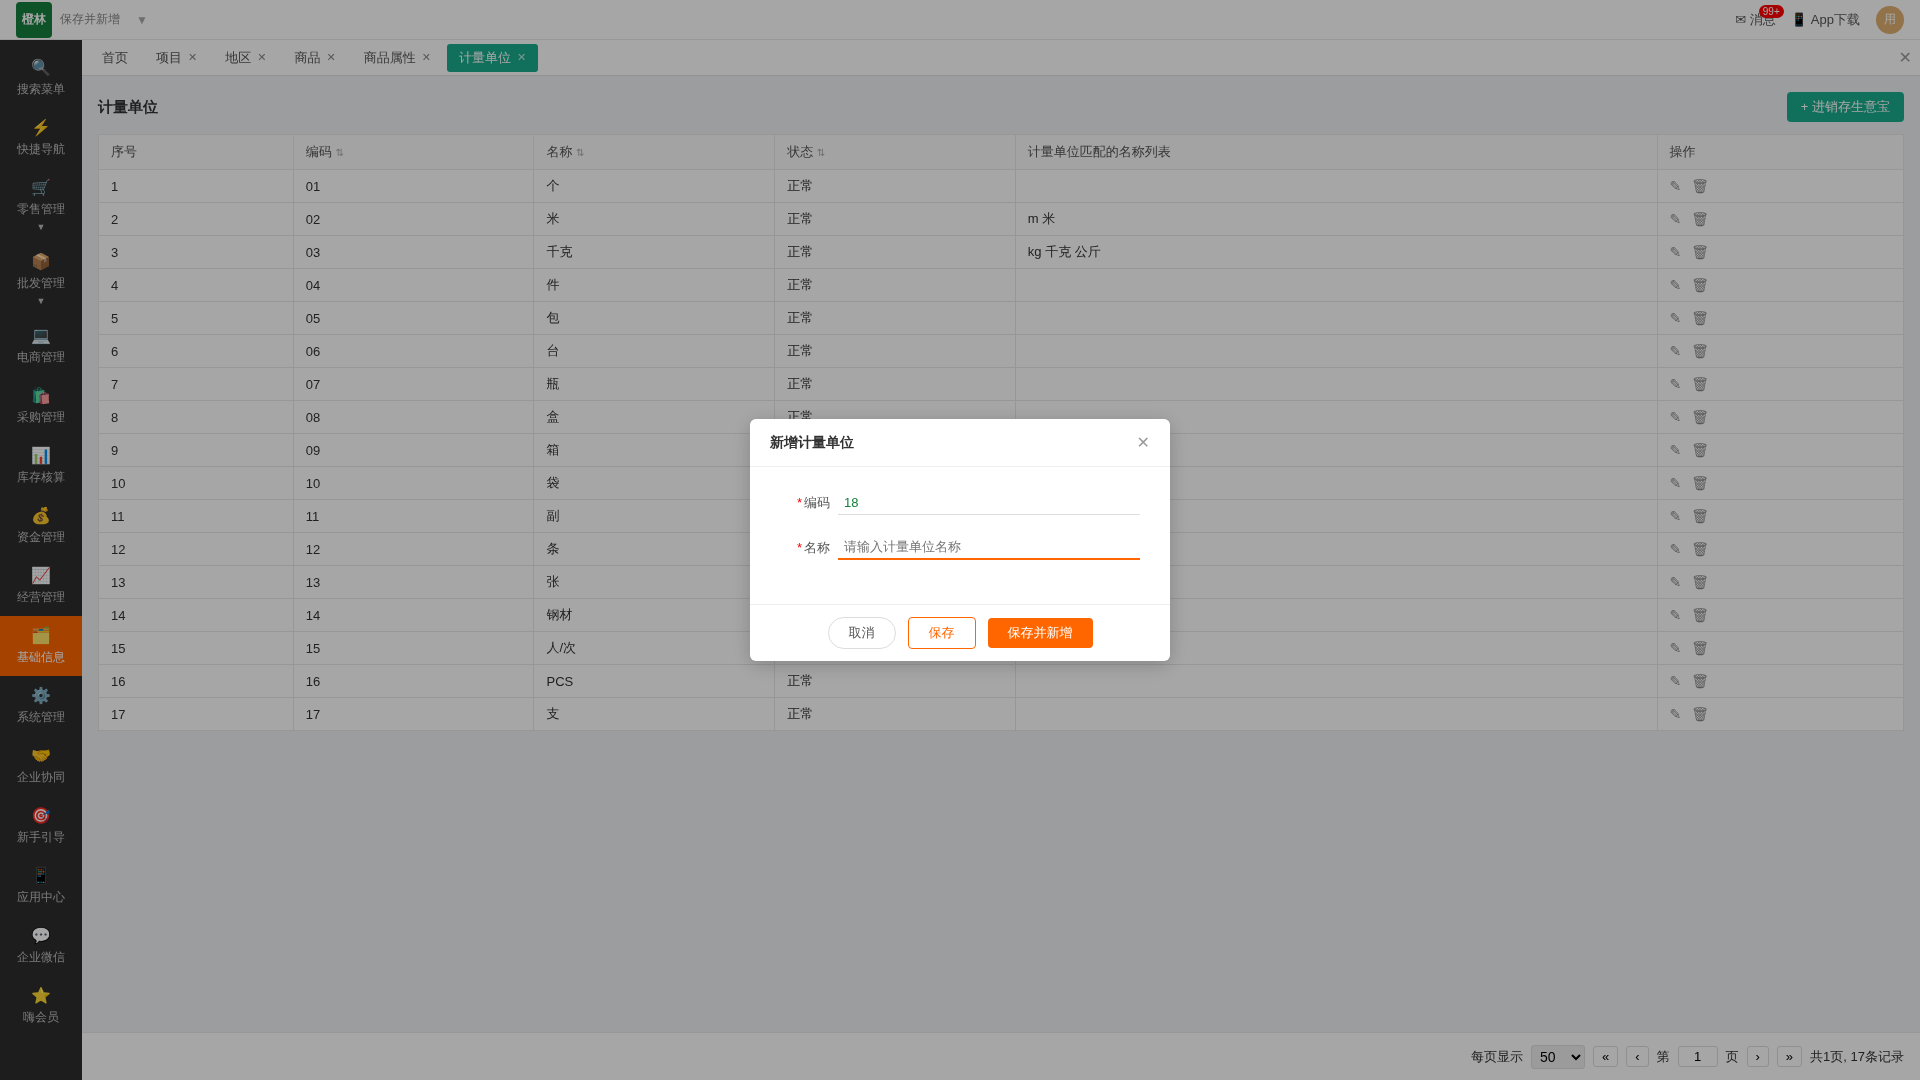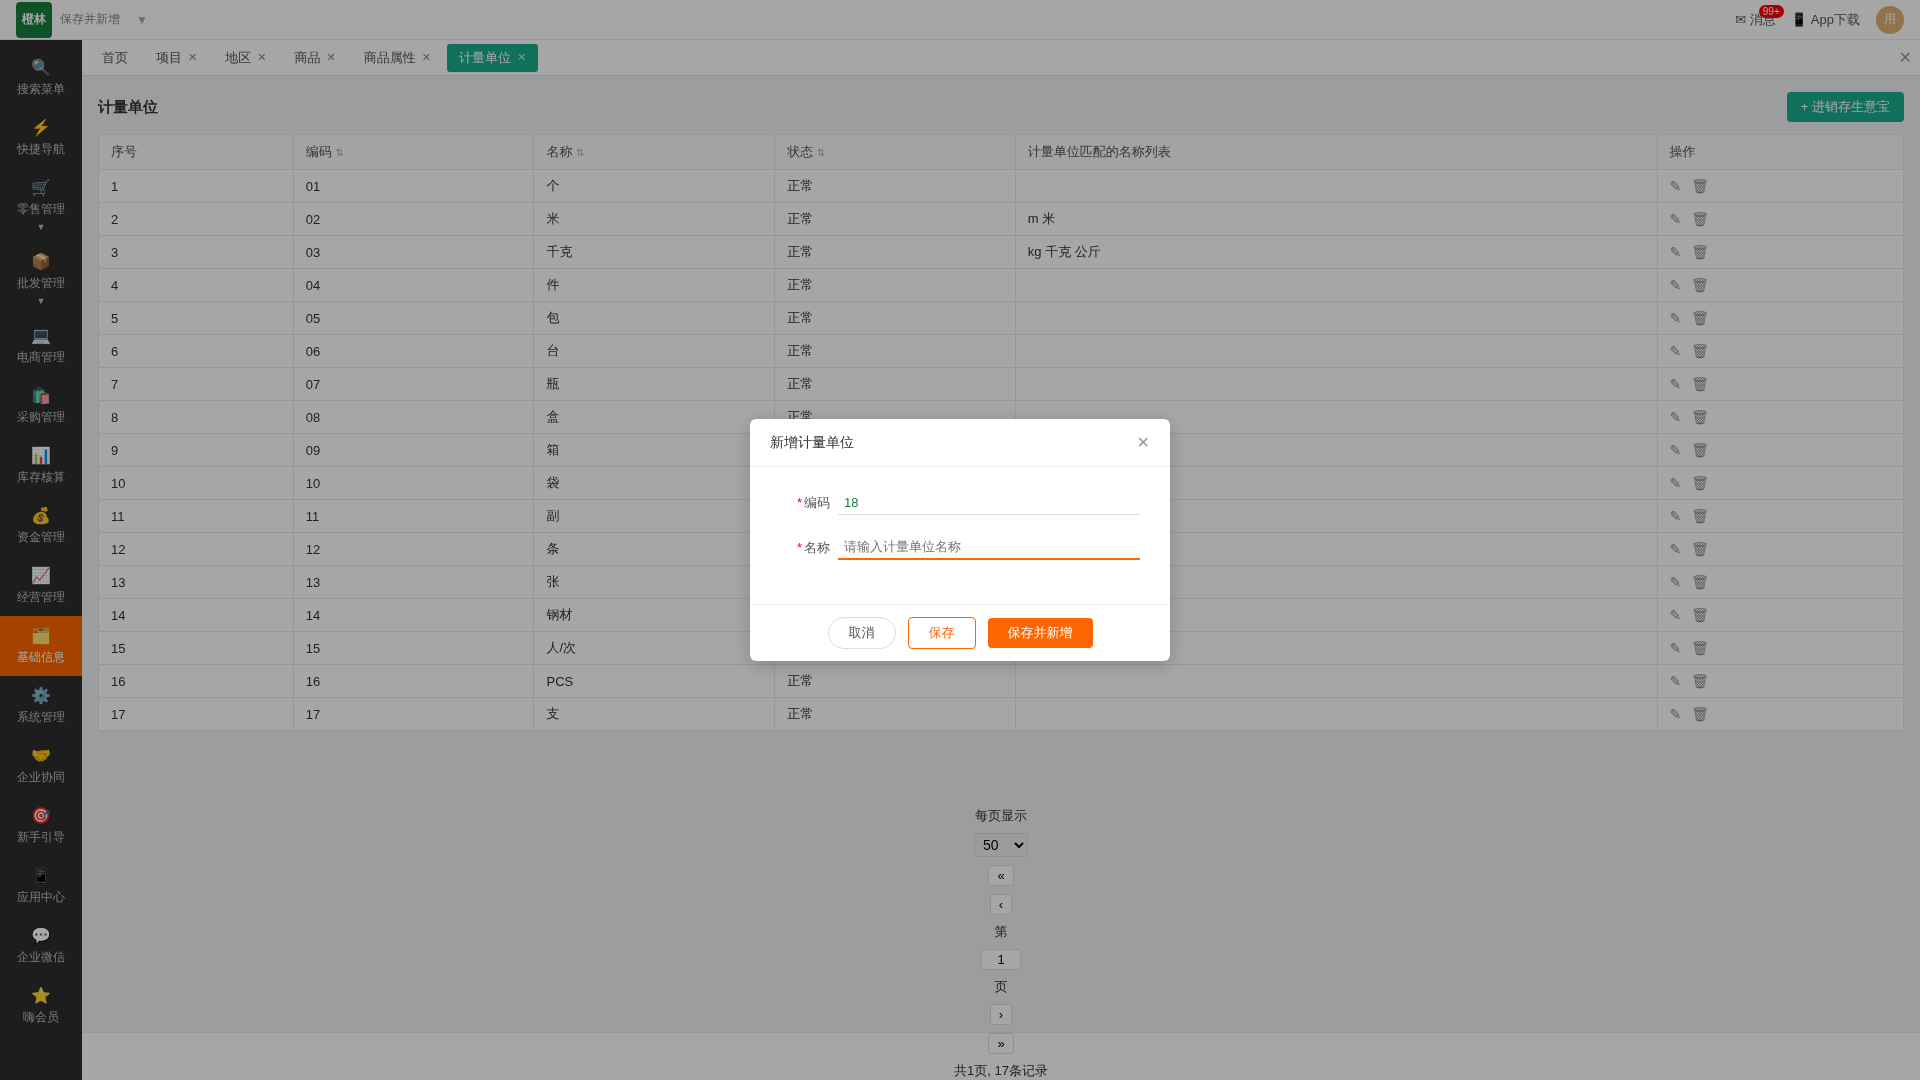--- a/index.html
+++ b/index.html
@@ -203,21 +203,20 @@
       height: 48px;
       background: #fff;
       border-top: 1px solid #e8e8e8;
       display: flex;
       align-items: center;
       justify-content: flex-end;
       padding: 0 16px;
       gap: 8px;
       font-size: 13px;
       flex-shrink: 0;
-      flex-direction: column;
     }
     .pagination-bar select {
       border: 1px solid #ddd;
       border-radius: 3px;
       padding: 2px 4px;
       font-size: 14px;
     }
     .page-btn {
       border: 1px solid #ddd;
       background: #fff;
@@ -255,21 +254,21 @@
     }
     .modal-header {
       padding: 14px 20px;
       border-bottom: 1px solid #eee;
       display: flex;
       align-items: center;
       justify-content: space-between;
     }
     .modal-title {
       font-size: 14px;
-      font-weight: normal;
+      font-weight: bold;
       color: #333;
     }
     .modal-close {
       cursor: pointer;
       font-size: 16px;
       color: #999;
       background: none;
       border: none;
     }
     .modal-body {

